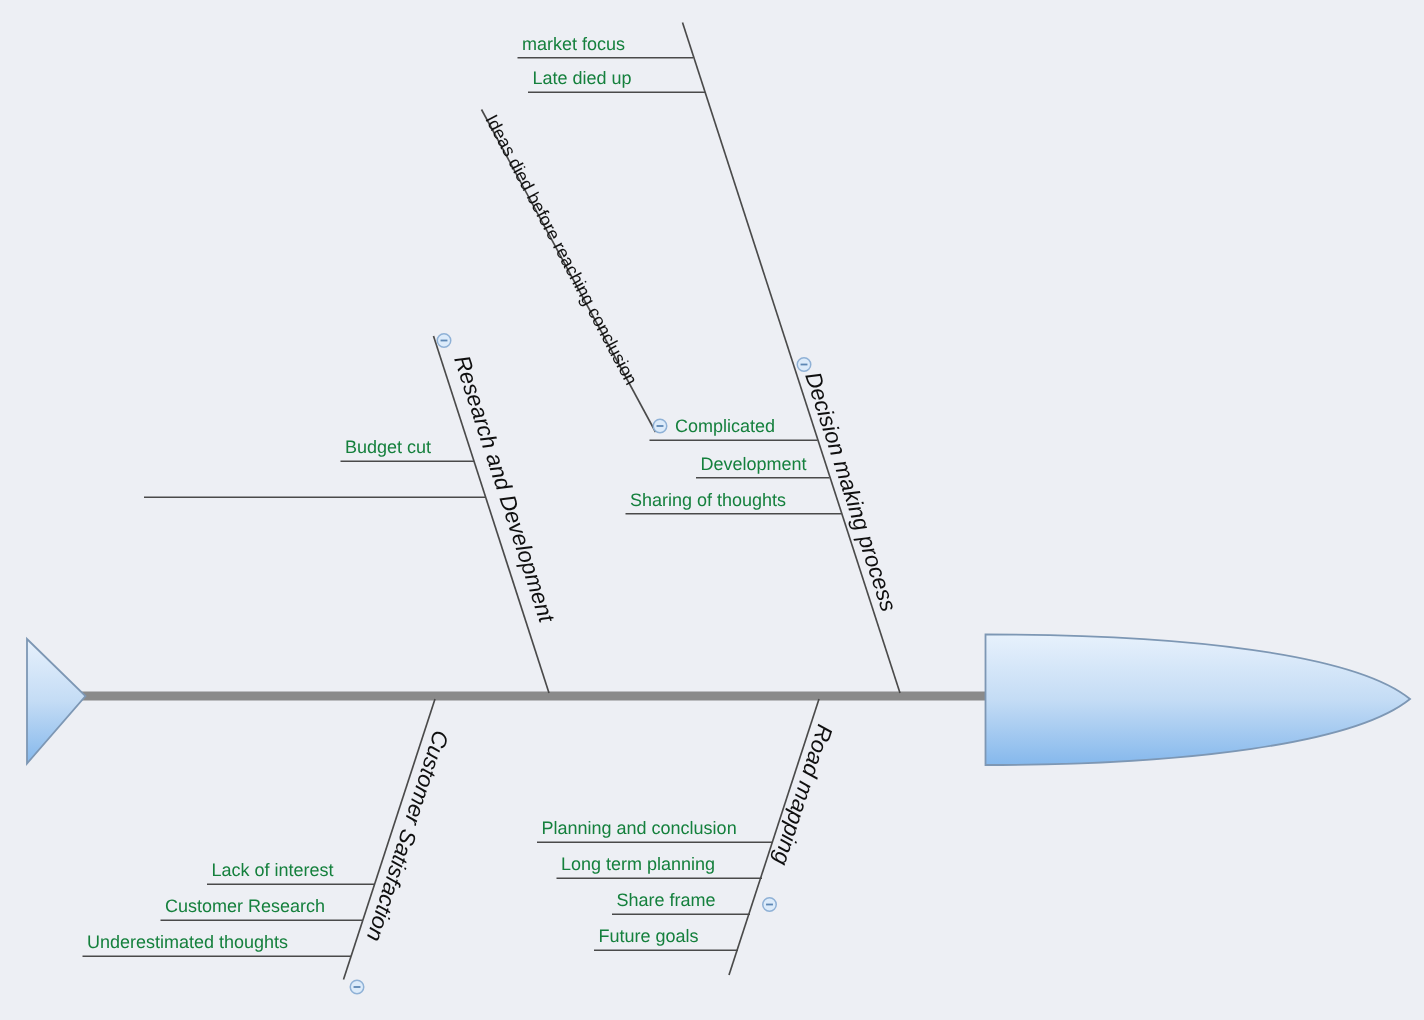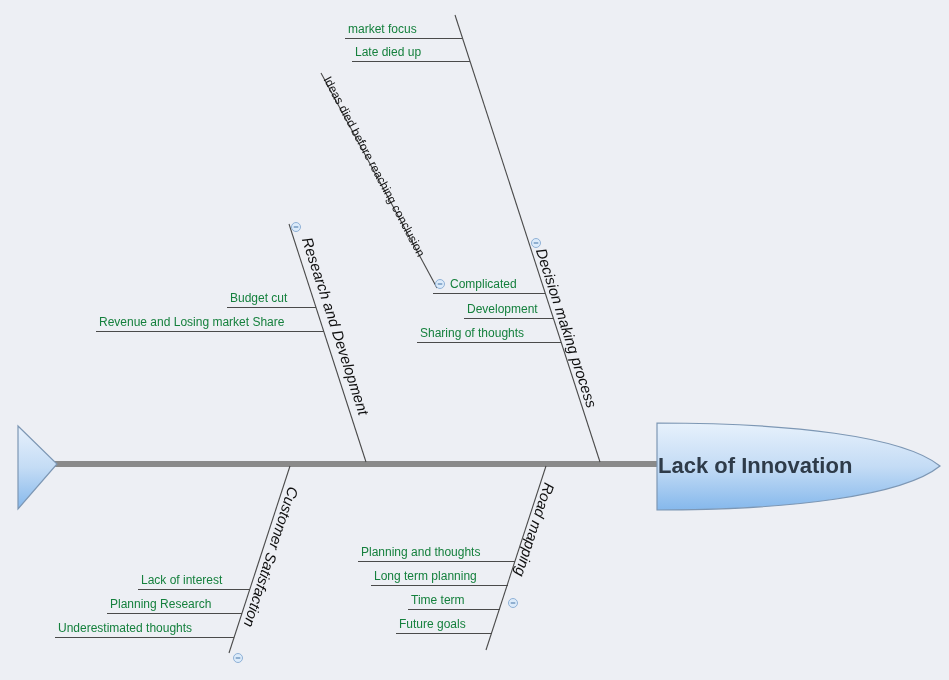--- a/index.html
+++ b/index.html
@@ -79,40 +79,38 @@
     <g class="collapse" transform="translate(513,603)">
       <circle r="4.5"></circle>
       <line x1="-2.3" y1="0" x2="2.3" y2="0"></line>
     </g>
     <g class="collapse" transform="translate(440,284)">
       <circle r="4.5"></circle>
       <line x1="-2.3" y1="0" x2="2.3" y2="0"></line>
     </g>
   </svg>
 
-  <div class="head-label" style="left:658px;top:453px">Lack of Innovation</div>
 
   <div class="rot" style="left:549px;top:246px;transform:rotate(72deg)">Decision making process</div>
   <div class="rot" style="left:315px;top:235px;transform:rotate(72deg)">Research and Development</div>
   <div class="rot" style="left:302px;top:490px;transform:rotate(108deg)">Customer Satisfaction</div>
   <div class="rot" style="left:558px;top:486px;transform:rotate(108deg)">Road mapping</div>
 
   <div class="rot-small" style="left:333px;top:74px;transform:rotate(62deg)">Ideas died before reaching conclusion</div>
 
   <div class="lbl" style="left:348px;top:22px">market focus</div>
   <div class="lbl" style="left:355px;top:45px">Late died up</div>
   <div class="lbl" style="left:450px;top:277px">Complicated</div>
   <div class="lbl" style="left:467px;top:302px">Development</div>
   <div class="lbl" style="left:420px;top:326px">Sharing of thoughts</div>
 
   <div class="lbl" style="left:230px;top:291px">Budget cut</div>
-  <div class="lbl" style="left:99px;top:315px">Revenue and Losing market Share</div>
 
   <div class="lbl" style="left:141px;top:573px">Lack of interest</div>
-  <div class="lbl" style="left:110px;top:597px">Planning Research</div>
+  <div class="lbl" style="left:110px;top:597px">Customer Research</div>
   <div class="lbl" style="left:58px;top:621px">Underestimated thoughts</div>
 
-  <div class="lbl" style="left:361px;top:545px">Planning and thoughts</div>
+  <div class="lbl" style="left:361px;top:545px">Planning and conclusion</div>
   <div class="lbl" style="left:374px;top:569px">Long term planning</div>
-  <div class="lbl" style="left:411px;top:593px">Time term</div>
+  <div class="lbl" style="left:411px;top:593px">Share frame</div>
   <div class="lbl" style="left:399px;top:617px">Future goals</div>
 
 </div>
 
 </body></html>

